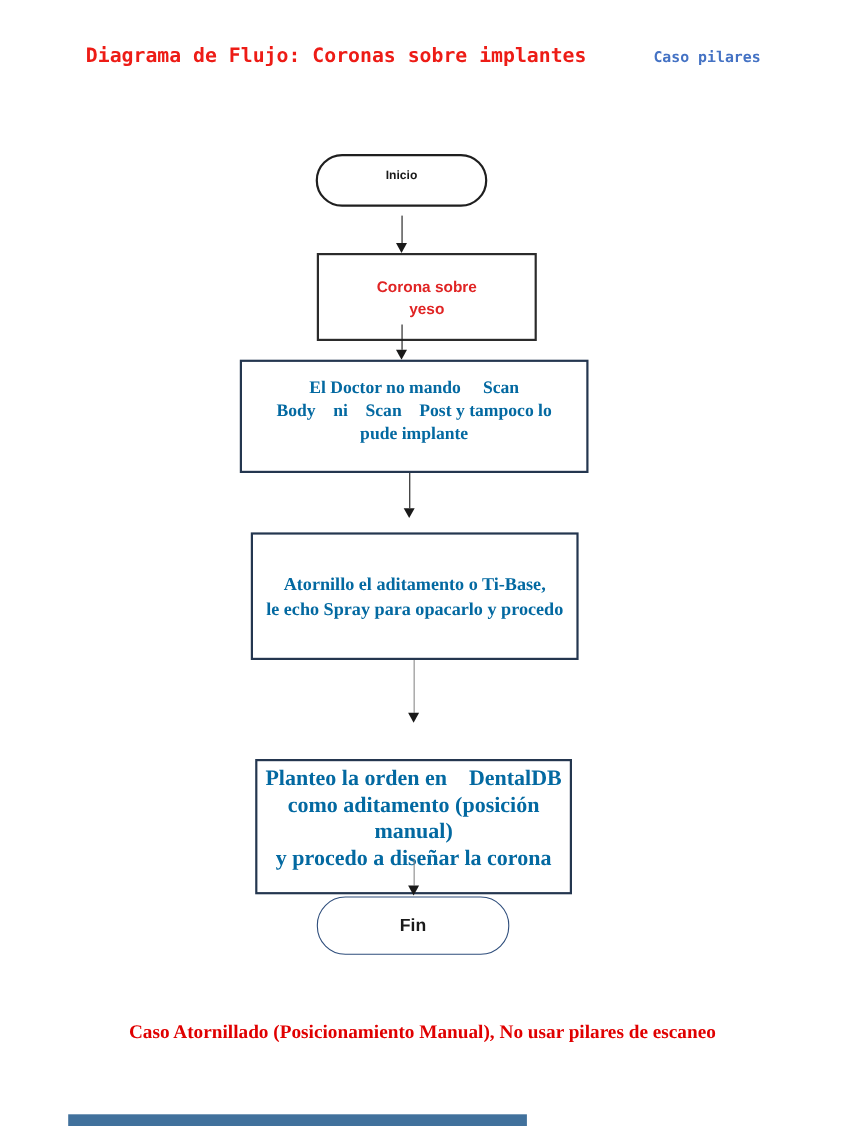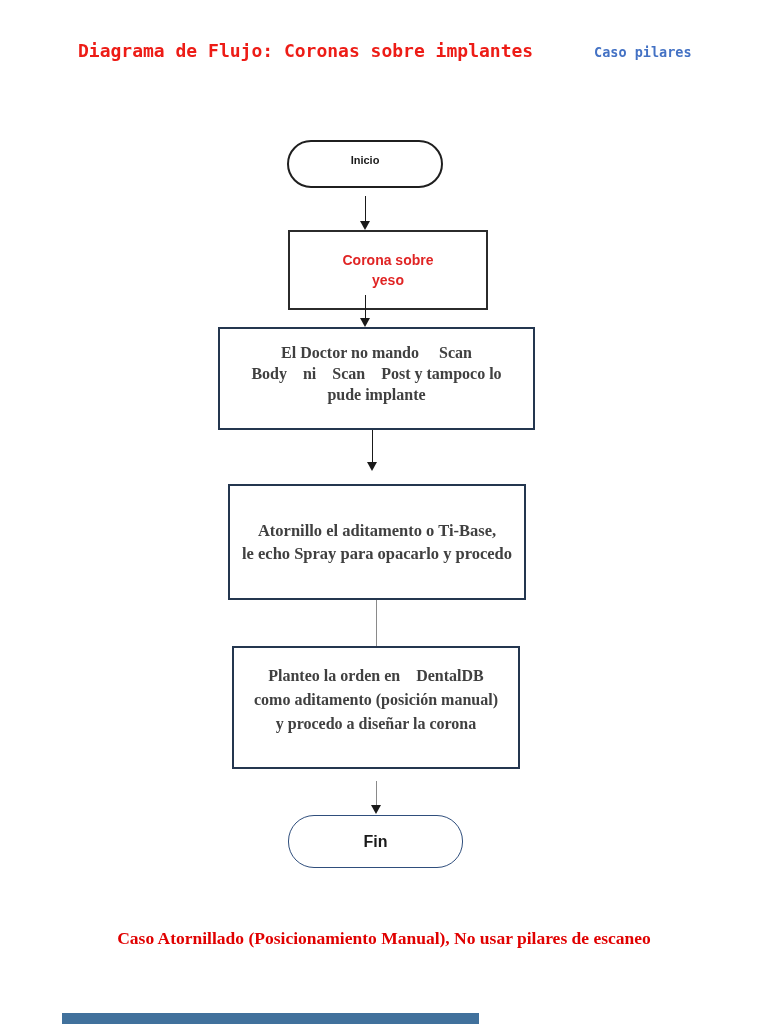--- a/index.html
+++ b/index.html
@@ -62,34 +62,34 @@
     font-weight: bold;
     font-size: 14px;
     line-height: 20px;
     color: var(--box-text-red);
     margin-left: 24px;
   }
   .serif-box {
     border: 2px solid var(--navy-border);
     font-family: "Liberation Serif", serif;
     font-weight: bold;
-    color: #404040;
+    color: #0369a1;
   }
   .node-doctor {
     left: 218px; top: 327px; width: 317px; height: 103px;
     font-size: 16px; line-height: 21px;
     padding-bottom: 10px;
   }
   .node-atornillo {
     left: 228px; top: 484px; width: 298px; height: 116px;
     font-size: 16.5px; line-height: 23px;
   }
   .node-planteo {
-    left: 232px; top: 646px; width: 288px; height: 123px;
-    font-size: 16px; line-height: 24px;
+    left: 232px; top: 690px; width: 288px; height: 123px;
+    font-size: 20px; line-height: 24px;
     padding-bottom: 16px;
   }
   .arrow {
     position: absolute;
     width: 12px;
     display: flex;
     flex-direction: column;
     align-items: center;
   }
   .arrow-line {

